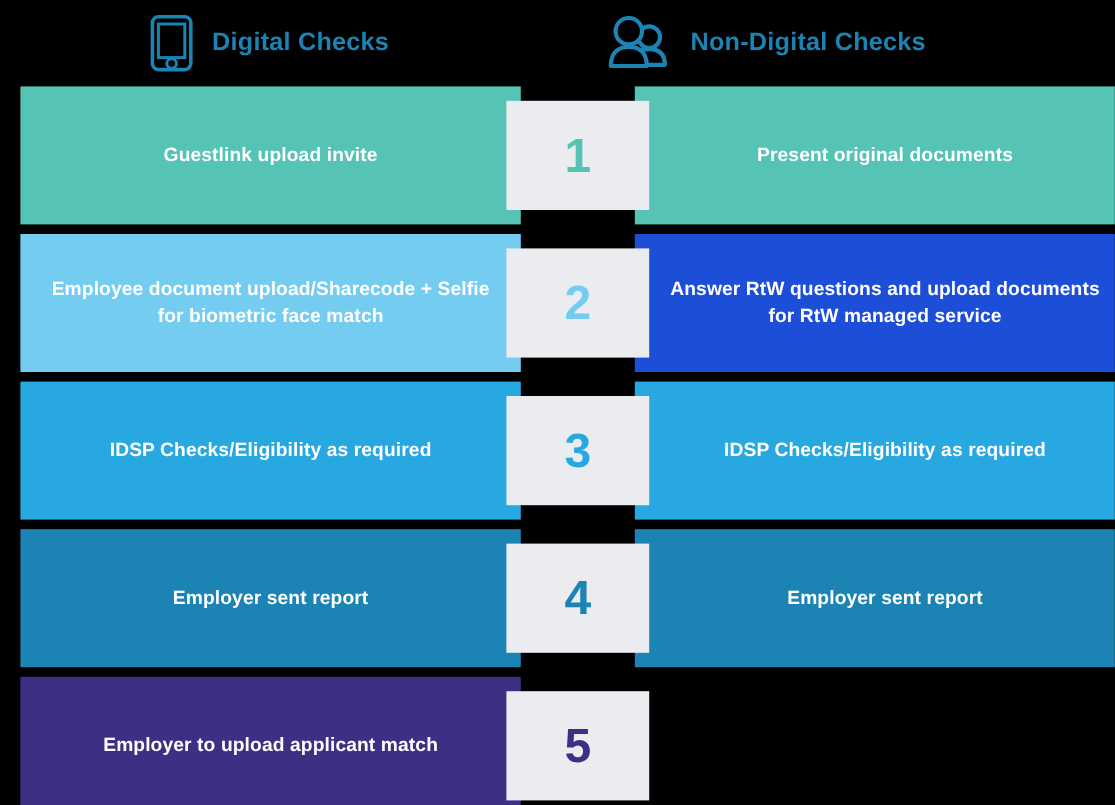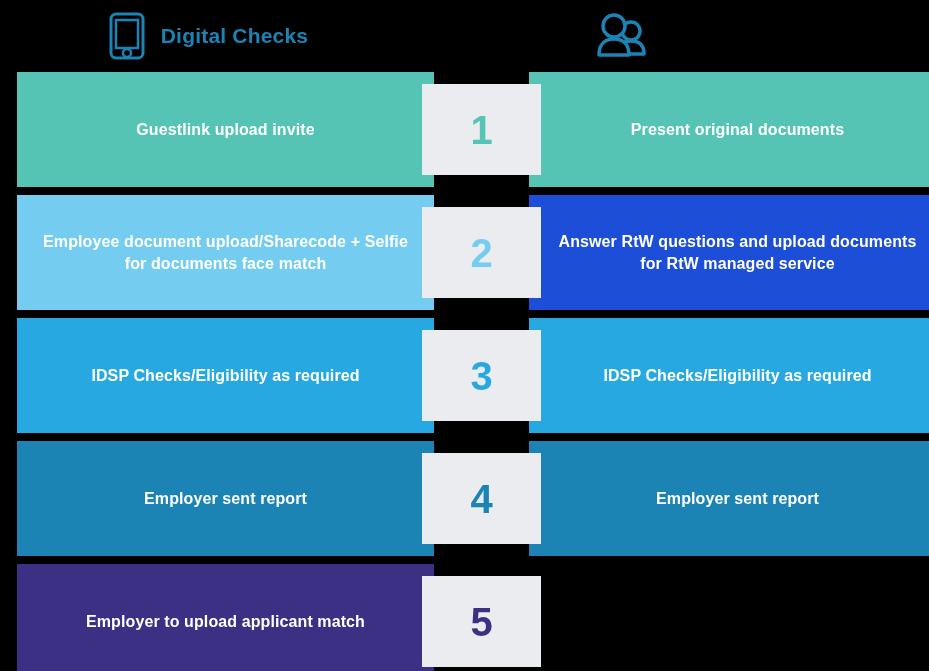--- a/index.html
+++ b/index.html
@@ -20,21 +20,21 @@
     position: relative;
     width: 929px;
     height: 671px;
     background: #000000;
   }
 
   
   .header {
     position: absolute;
     top: 0;
-    left: 0;
+    left: 16px;
     width: 830px;
     height: 72px;
     display: flex;
   }
 
   .header-col {
     width: 465px;
     height: 72px;
     display: flex;
     align-items: center;
@@ -130,39 +130,40 @@
 
     <div class="header-col">
       <span class="header-icon">
         <svg width="56" height="48" viewBox="0 0 56 48">
           <circle cx="36" cy="19" r="9" fill="none" stroke="#1b84b4" stroke-width="3.5"></circle>
           <path d="M23 42 C23 32 29 29 36 29 C43 29 49 32 49 42 Z" fill="none" stroke="#1b84b4" stroke-width="3.5" stroke-linejoin="round"></path>
           <circle cx="19" cy="14" r="11" fill="#000000" stroke="#1b84b4" stroke-width="3.5"></circle>
           <path d="M4 43 C4 31 11 27 19 27 C27 27 34 31 34 43 Z" fill="#000000" stroke="#1b84b4" stroke-width="3.5" stroke-linejoin="round"></path>
         </svg>
       </span>
+      <span class="header-title" style="color: rgb(27, 132, 180);">Non-Digital Checks</span>
     </div>
 
   </div>
 
   <div class="row" style="top:72px;">
     <div class="bar bar-left" style="background: rgb(85, 196, 181);">
       <span class="bar-text">Guestlink upload invite</span>
     </div>
     <div class="bar bar-right" style="background: rgb(85, 196, 181);">
       <span class="bar-text">Present original documents</span>
     </div>
     <div class="badge" style="background: rgb(234, 236, 239);">
       <span class="badge-number" style="color: rgb(85, 196, 181);">1</span>
     </div>
   </div>
 
   <div class="row" style="top:195px;">
     <div class="bar bar-left" style="background: rgb(116, 205, 240);">
-      <span class="bar-text wide">Employee document upload/Sharecode + Selfie for documents face match</span>
+      <span class="bar-text wide">Employee document upload/Sharecode + Selfie for biometric face match</span>
     </div>
     <div class="bar bar-right" style="background: #1d4ed8;">
       <span class="bar-text wide">Answer RtW questions and upload documents for RtW managed service</span>
     </div>
     <div class="badge" style="background: rgb(234, 236, 239);">
       <span class="badge-number" style="color: rgb(116, 205, 240);">2</span>
     </div>
   </div>
 
   <div class="row" style="top:318px;">

